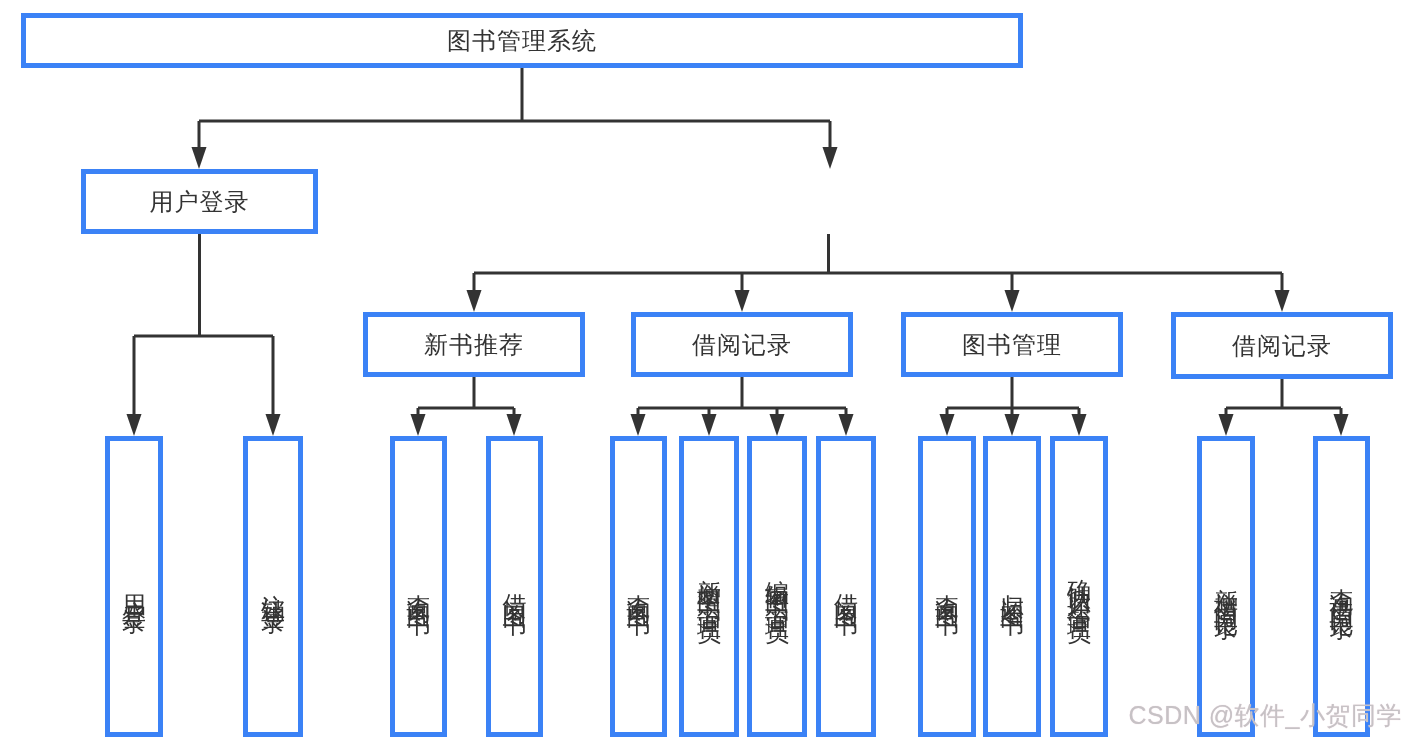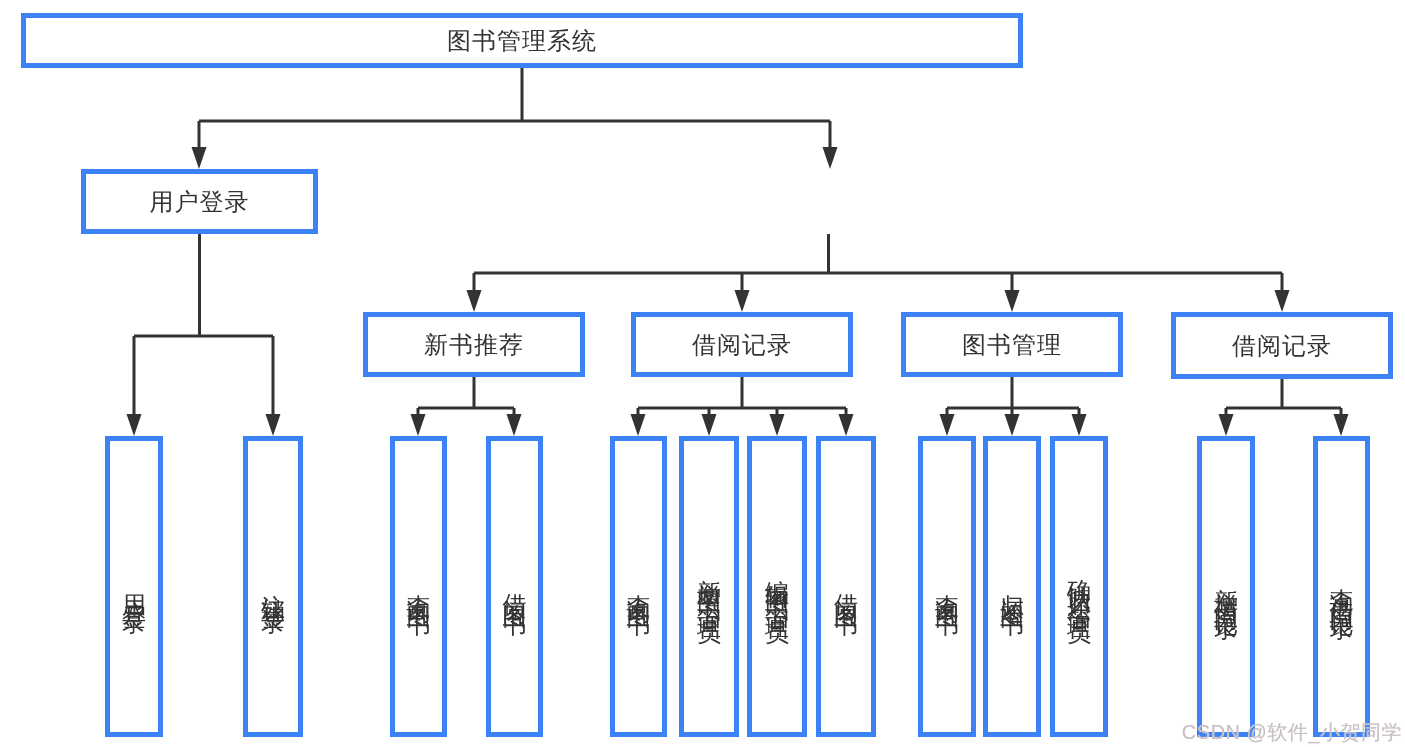--- a/index.html
+++ b/index.html
@@ -14,22 +14,22 @@
     position:absolute;box-sizing:border-box;border:5px solid #3b82f6;
     background:#ffffff;display:flex;align-items:center;justify-content:center;
     color:#333333;
   }
   .node.h span{font-size:24px;letter-spacing:1px;white-space:nowrap;}
   .node.v span{
     writing-mode:vertical-rl;text-orientation:mixed;
     font-size:24px;letter-spacing:6px;line-height:1;white-space:nowrap;
   }
   .watermark{
-    position:absolute;right:3px;bottom:1px;z-index:5;
-    font-size:20px;color:#c6c2c5;letter-spacing:.5px;
+    position:absolute;right:3px;bottom:15px;z-index:5;
+    font-size:25px;color:#c6c2c5;letter-spacing:.5px;
     text-shadow:0 0 1px #e7ced8;
     text-align:center;
   }
 </style>
 </head>
 <body>
 
 <div class="canvas">
 
   <svg class="connectors" viewBox="0 0 1405 747" xmlns="http://www.w3.org/2000/svg">

